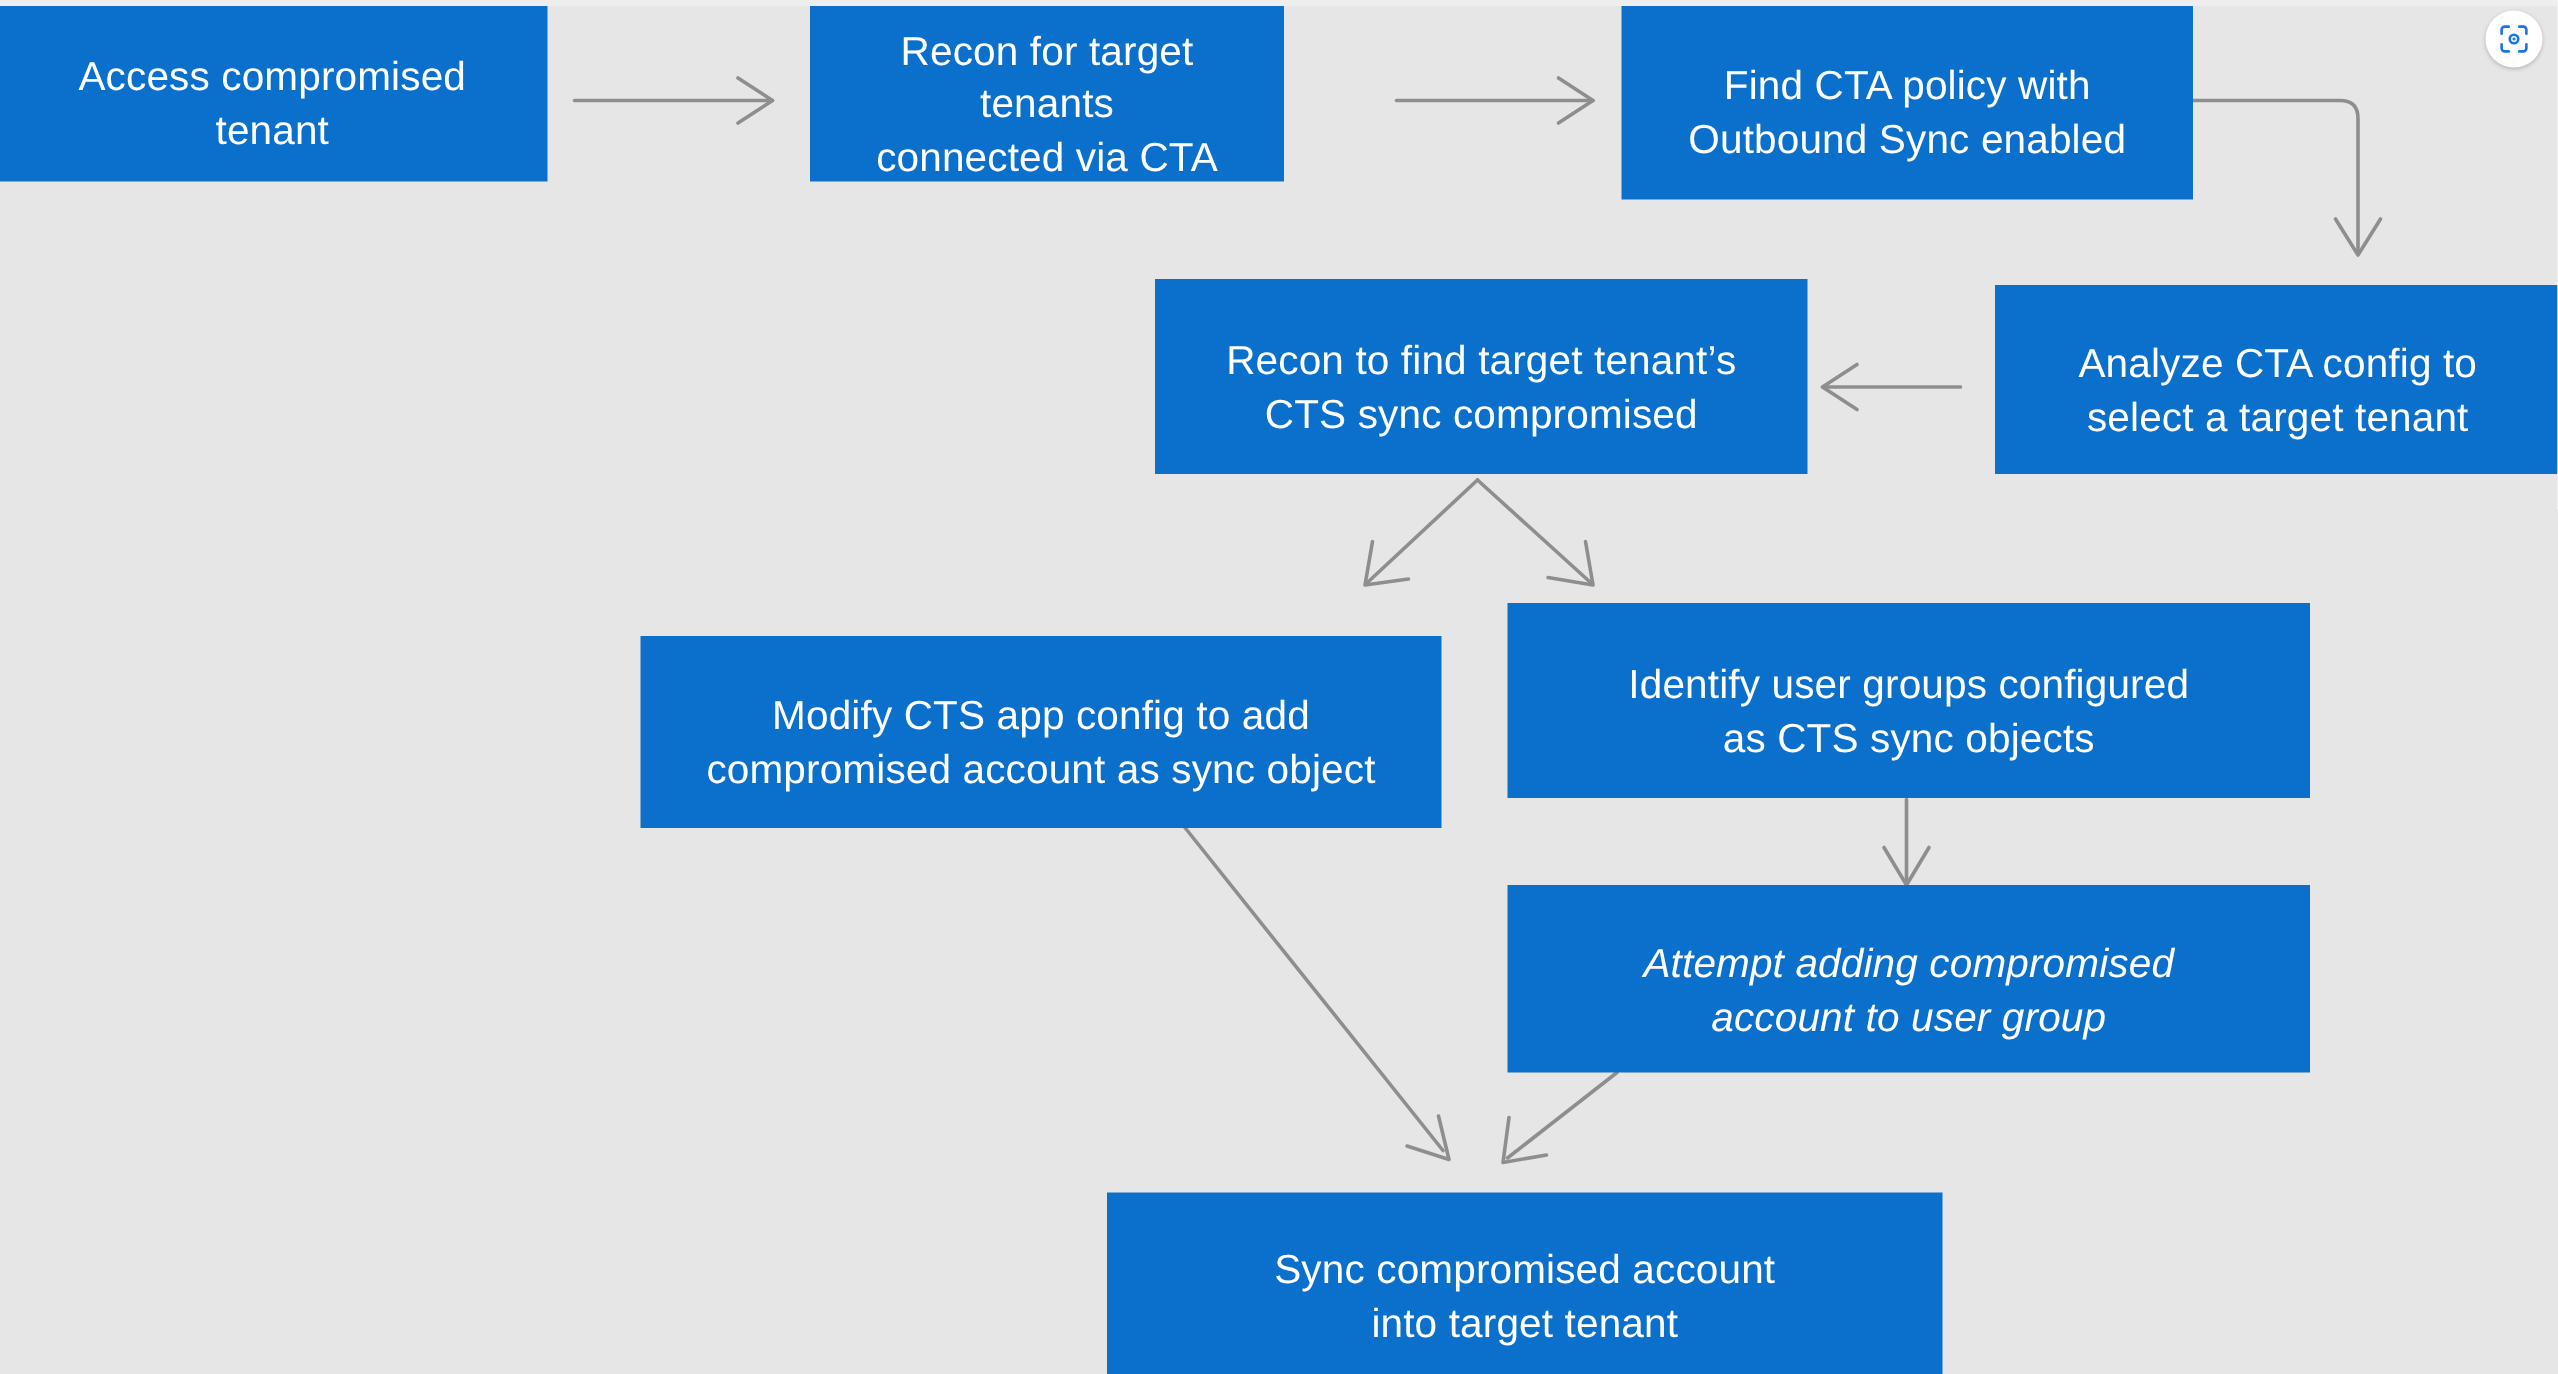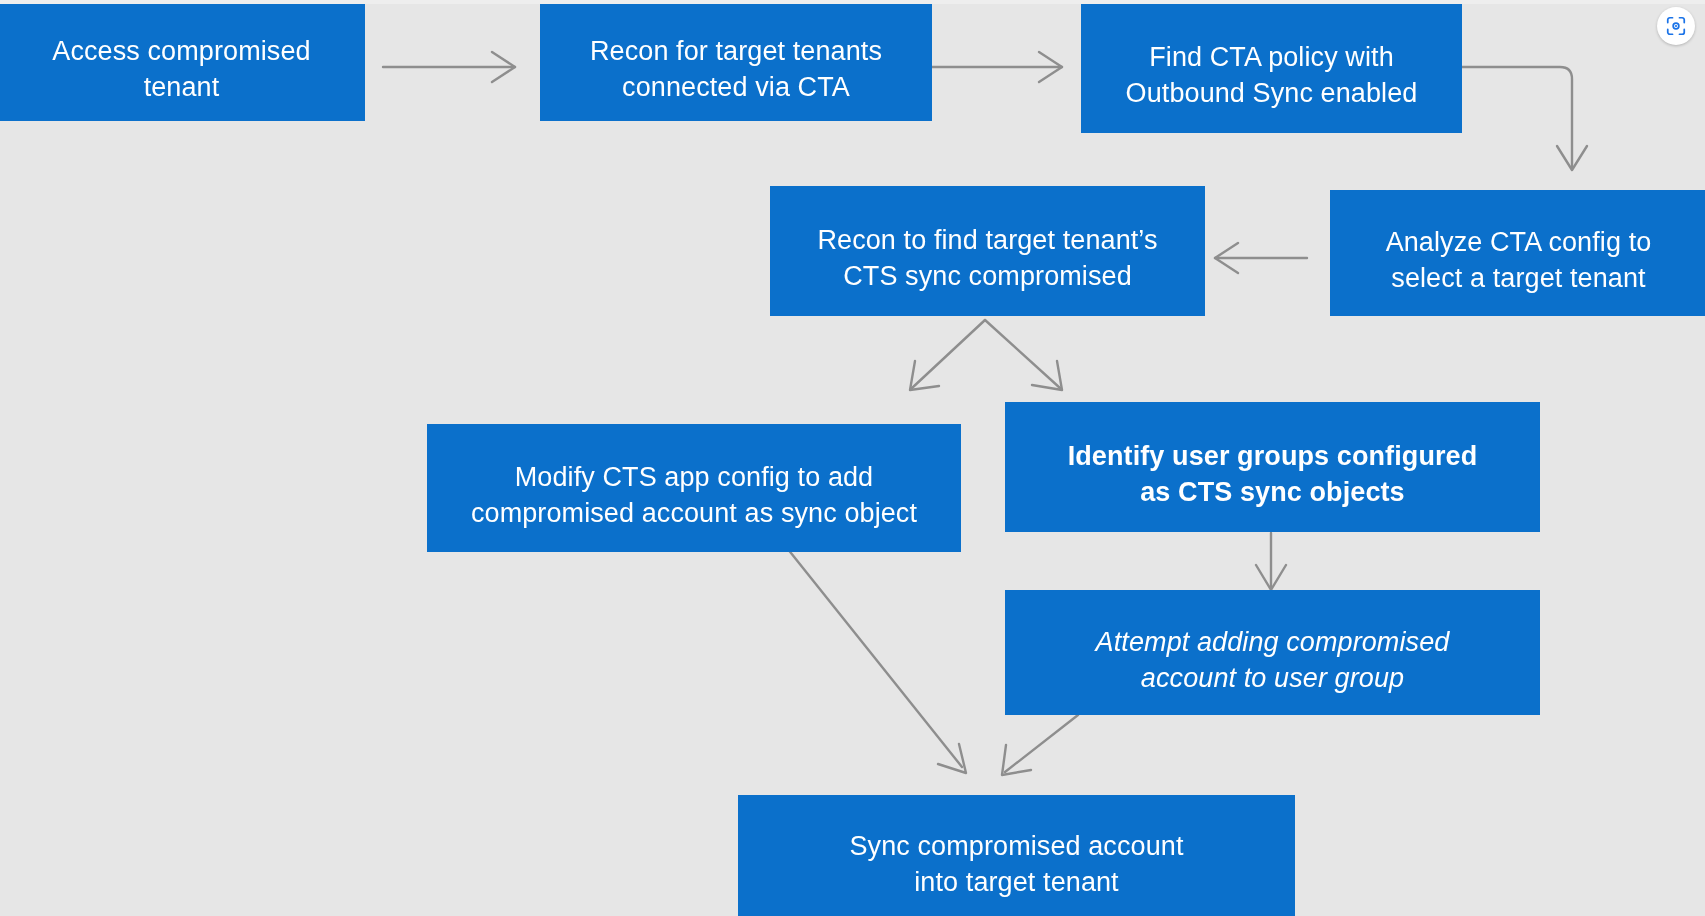--- a/index.html
+++ b/index.html
@@ -131,21 +131,21 @@
       </g>
 
     </g>
   </svg>
 
   <div class="node" style="left:-2px; top:3px; width:367px; height:118px;">
     <span class="label">Access compromised
 tenant</span>
   </div>
 
-  <div class="node" style="left:540px; top:3px; width:392px; height:118px;text-align:center;">
+  <div class="node" style="left:540px; top:3px; width:316px; height:118px;text-align:center;">
     <span class="label">Recon for target tenants
 connected via CTA</span>
   </div>
 
   <div class="node" style="left:1081px; top:3px; width:381px; height:130px;">
     <span class="label">Find CTA policy with
 Outbound Sync enabled</span>
   </div>
 
   <div class="node" style="left:1330px; top:190px; width:377px; height:126px;">
@@ -156,21 +156,21 @@
   <div class="node" style="left:770px; top:186px; width:435px; height:130px;">
     <span class="label">Recon to find target tenant’s
 CTS sync compromised</span>
   </div>
 
   <div class="node" style="left:427px; top:424px; width:534px; height:128px;">
     <span class="label">Modify CTS app config to add
 compromised account as sync object</span>
   </div>
 
-  <div class="node" style="left:1005px; top:402px; width:535px; height:130px;font-weight:bold;">
+  <div class="node" style="left:1005px; top:402px; width:535px; height:130px;">
     <span class="label">Identify user groups configured
 as CTS sync objects</span>
   </div>
 
   <div class="node" style="left:1005px; top:590px; width:535px; height:125px;font-style:italic;">
     <span class="label">Attempt adding compromised
 account to user group</span>
   </div>
 
   <div class="node" style="left:738px; top:795px; width:557px; height:124px;">

